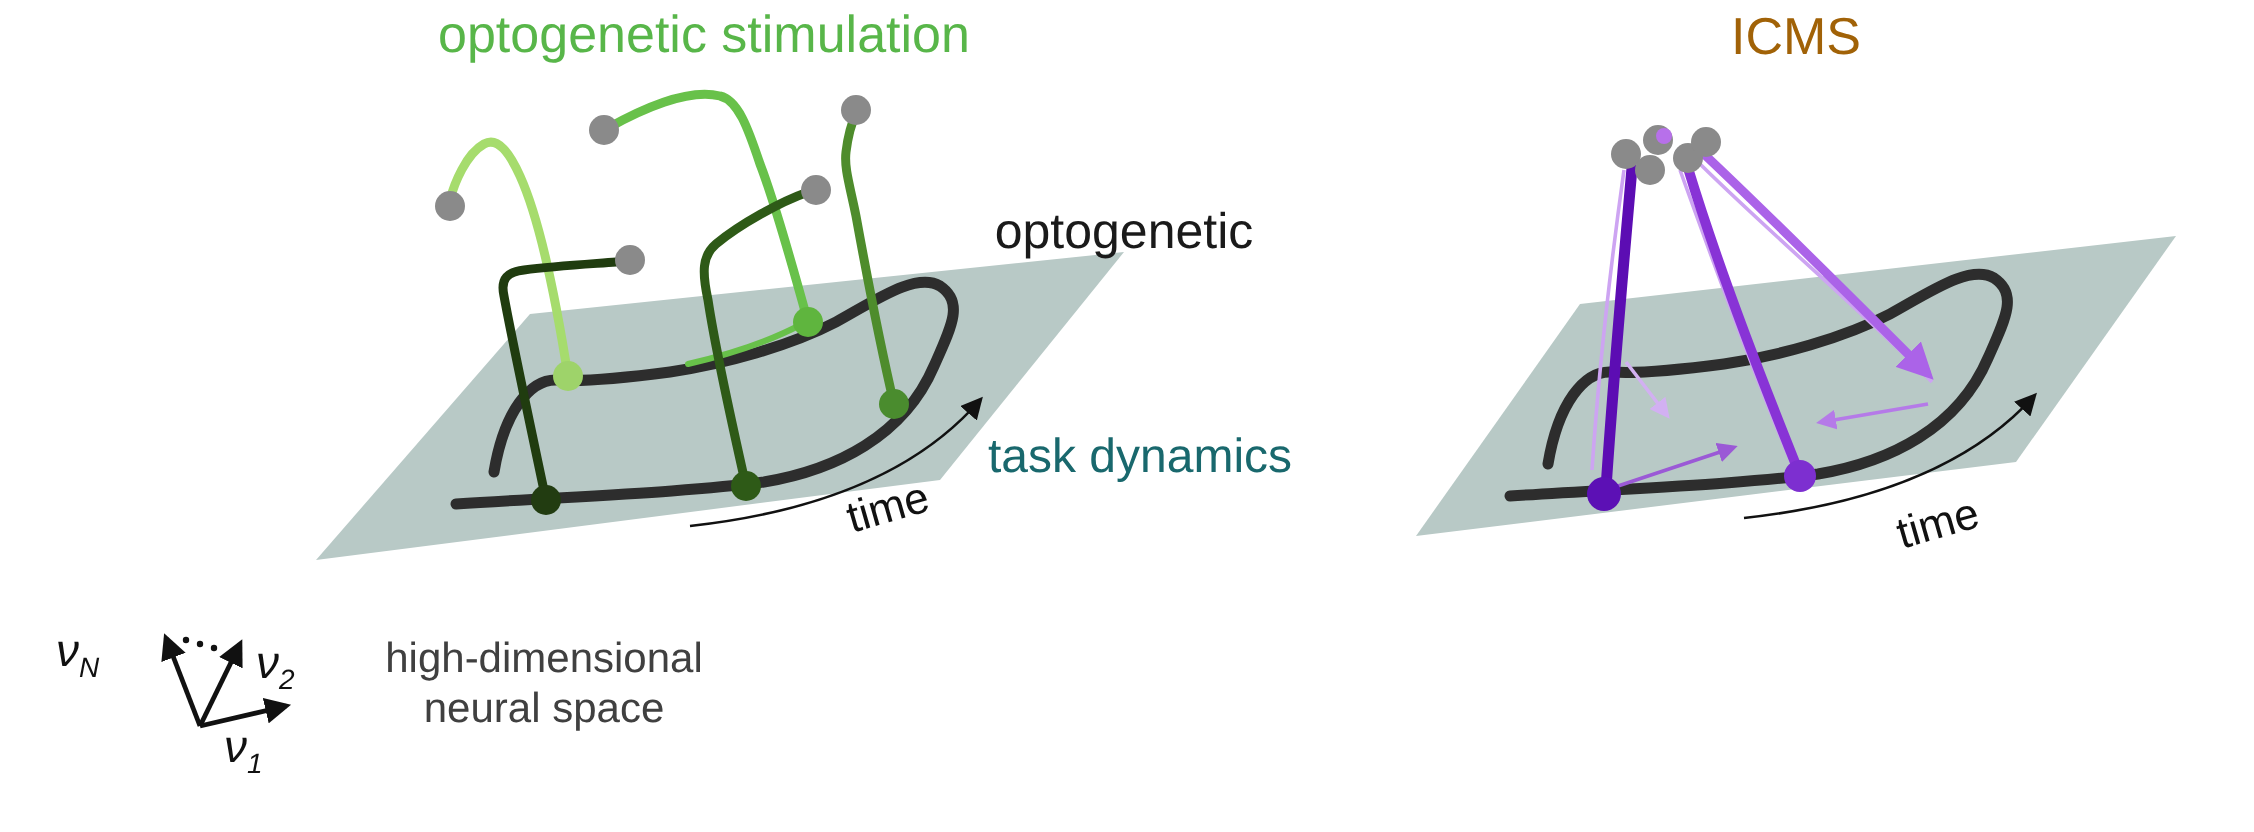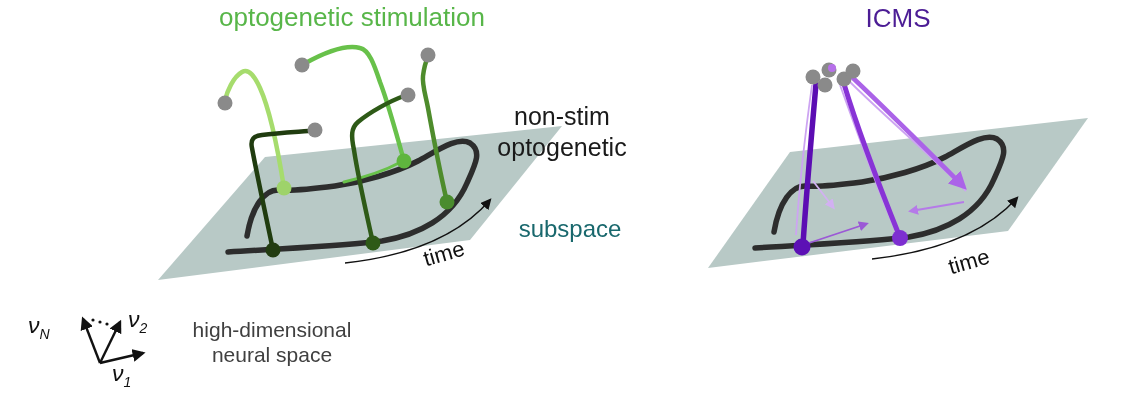--- a/index.html
+++ b/index.html
@@ -1,21 +1,21 @@
 <!DOCTYPE html>
 <html><head>
 <meta charset="utf-8">
 <style>
   html,body{margin:0;padding:0;background:#ffffff;}
   .fig{position:relative;width:1127px;height:416px;background:#ffffff;overflow:hidden;
        font-family:"Liberation Sans", sans-serif;}
   .fig svg{position:absolute;left:0;top:0;}
   .lbl{position:absolute;text-align:center;line-height:1.18;}
   .lbl-title-opto{left:202px;top:2px;width:300px;font-size:26px;color:#58b649;}
-  .lbl-title-icms{left:843px;top:3px;width:110px;font-size:26px;color:#4c1d95;}
+  .lbl-title-icms{left:843px;top:3px;width:110px;font-size:26px;color:#a16207;}
   .lbl-nonstim{left:488px;top:101px;width:148px;font-size:25px;color:#1a1a1a;line-height:31px;}
   .lbl-subspace{left:466px;top:214px;width:208px;font-size:24px;color:#19686d;line-height:29px;}
   .lbl-neural{left:156px;top:317px;width:232px;font-size:21px;color:#404040;line-height:25px;}
   .lbl-time{width:90px;font-size:22px;color:#111111;transform:rotate(-16deg);}
   .lbl-time-left{left:399px;top:241px;}
   .lbl-time-right{left:924px;top:249px;}
   .nu{position:absolute;font-family:Liberation Sans, sans-serif;font-style:italic;
       font-size:23px;color:#111111;}
   .nu sub{font-size:14px;font-style:italic;}
 </style>
@@ -112,33 +112,32 @@
       <circle cx="93" cy="320" r="1.6" fill="#111111"></circle>
       <circle cx="100" cy="322" r="1.6" fill="#111111"></circle>
       <circle cx="107" cy="324" r="1.6" fill="#111111"></circle>
     </g>
   </svg>
 
   <div class="lbl lbl-title-opto">optogenetic stimulation</div>
   <div class="lbl lbl-title-icms">ICMS</div>
 
   <div class="lbl lbl-nonstim">
-    <div>non-stim</div>
     <div>optogenetic</div>
   </div>
 
   <div class="lbl lbl-subspace">
-    <div>subspace</div>
+    <div>task dynamics</div>
   </div>
 
   <div class="lbl lbl-neural">
     <div>high-dimensional</div>
     <div>neural space</div>
   </div>
 
   <div class="lbl lbl-time lbl-time-left">time</div>
   <div class="lbl lbl-time lbl-time-right">time</div>
 
   <span class="nu" style="left:28px;top:312px;"><span>ν</span><sub>N</sub></span>
-  <span class="nu" style="left:128px;top:306px;"><span>ν</span><sub>2</sub></span>
+  <span class="nu" style="left:128px;top:318px;"><span>ν</span><sub>2</sub></span>
   <span class="nu" style="left:112px;top:360px;"><span>ν</span><sub>1</sub></span>
 
 </div>
 
 </body></html>

